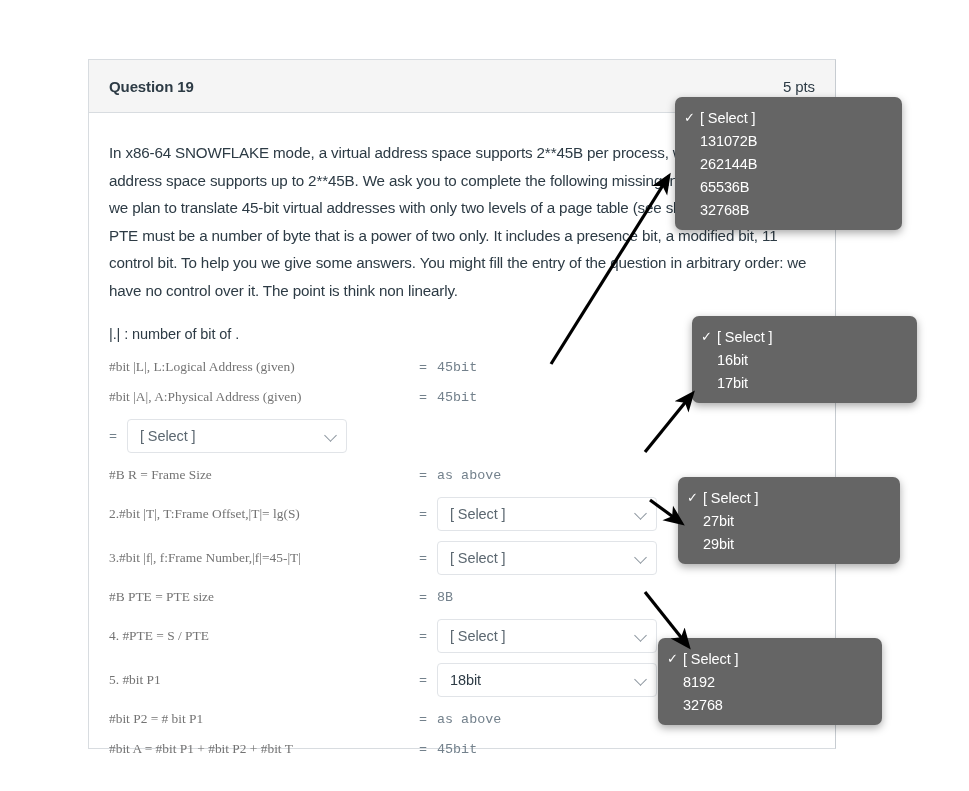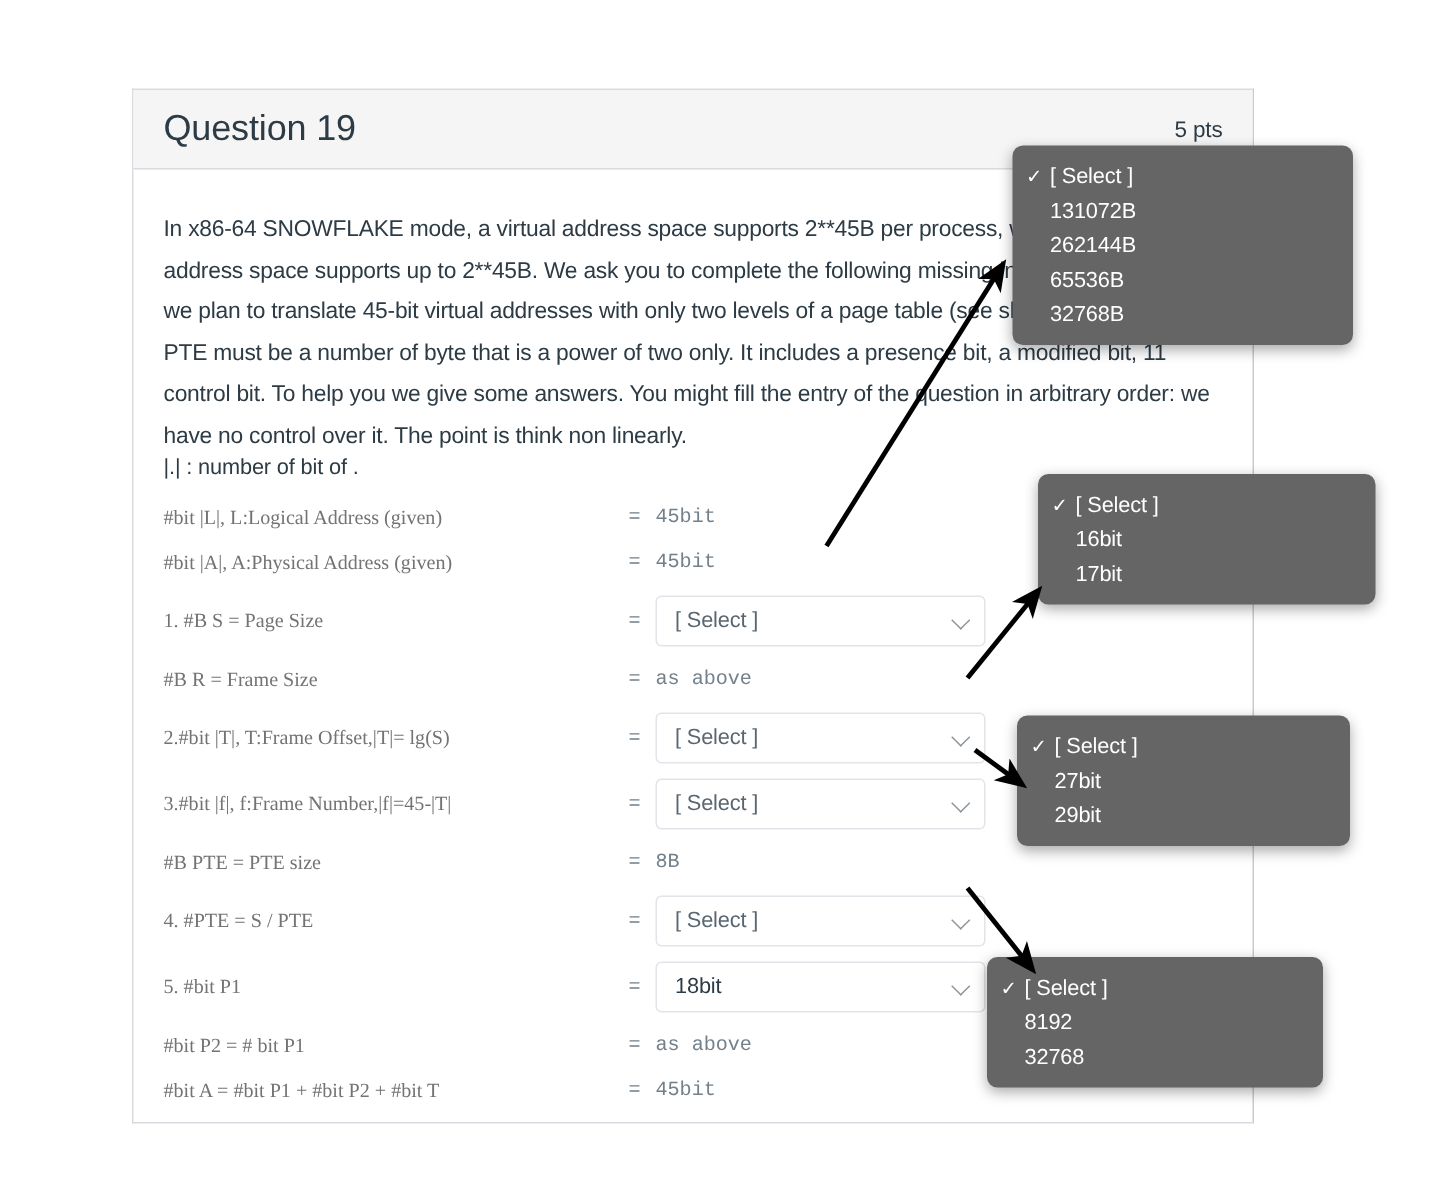--- a/index.html
+++ b/index.html
@@ -23,22 +23,22 @@
   }
   .card-header {
     height: 53px;
     background: #f5f5f5;
     border-bottom: 1px solid #d8dce0;
     display: flex; align-items: center;
     justify-content: space-between;
     padding: 0 20px 0 20px;
   }
   .card-title {
-    font-size: 24px;
-    font-weight: normal;
+    font-size: 15px;
+    font-weight: bold;
     color: #2d3b45;
     letter-spacing: -0.1px;
   }
   .card-points {
     font-size: 15px;
     color: #2d3b45;
     letter-spacing: -0.1px;
   }
   .card-body {
     padding: 26px 20px 0 20px;
@@ -49,20 +49,21 @@
   .prose {
     font-size: 15.2px;
     line-height: 27.5px;
     color: #2d3b45;
     letter-spacing: -0.15px;
     max-width: 700px;
   }
 
   
   .mono-note {
+    margin-top: 22px;
     font-size: 14.5px;
     color: #2d3b45;
     letter-spacing: -0.1px;
   }
   .rows { margin-top: 10px; }
   .row {
     display: flex;
     align-items: center;
     min-height: 30px;
   }
@@ -177,21 +178,20 @@
             <div class="lbl">#bit |L|, L:Logical Address (given)</div>
             <div class="eq">=</div>
             <div class="val">45bit</div>
           </div>
           <div class="row">
             <div class="lbl">#bit |A|, A:Physical Address (given)</div>
             <div class="eq">=</div>
             <div class="val">45bit</div>
           </div>
           <div class="row with-select">
-            <div class="lbl">1. #B S = Page Size</div>
             <div class="eq">=</div>
             <div class="select">
               <span class="sel-text placeholder">[ Select ]</span>
               <span class="chev"></span>
             </div>
           </div>
           <div class="row">
             <div class="lbl">#B R = Frame Size</div>
             <div class="eq">=</div>
             <div class="val">as above</div>

